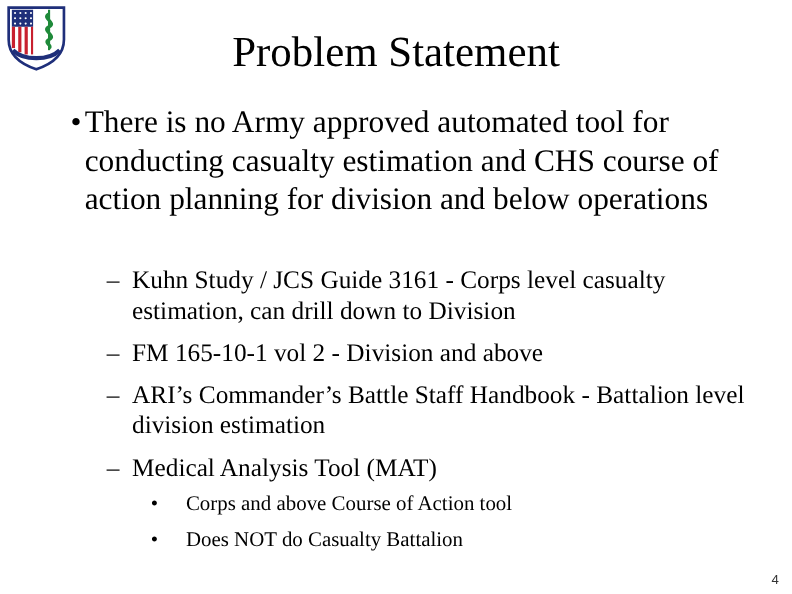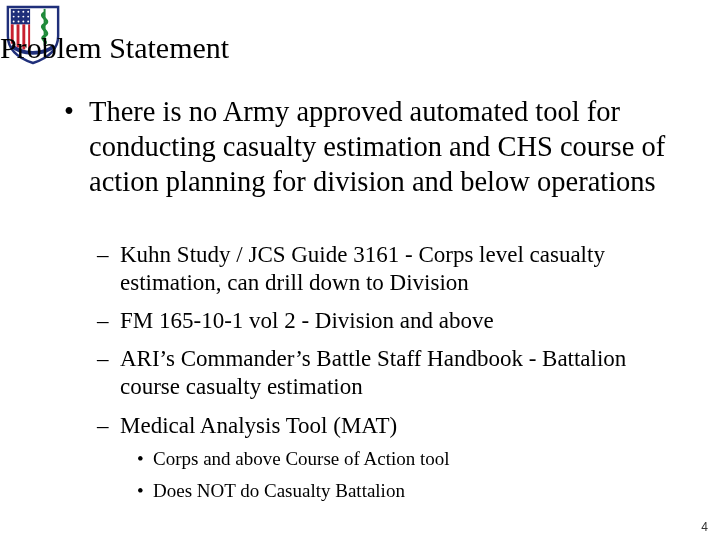--- a/index.html
+++ b/index.html
@@ -1,29 +1,29 @@
 <!DOCTYPE html>
 <html><head>
 <meta charset="utf-8">
 <style>
   html, body { margin: 0; padding: 0; background: #ffffff; }
   body { width: 720px; height: 540px; position: relative; overflow: hidden;
          font-family: "Liberation Serif", "DejaVu Serif", serif; color: #000; }
   .logo { position: absolute; left: 4px; top: 3px; width: 58px; height: 62px; }
-  .title { position: absolute; left: 0; width: 720px; top: 24px; text-align: left;
-           font-size: 30px; line-height: 48px; }
+  .title { position: absolute; left: 0; width: 720px; top: 24px; text-align: center;
+           font-size: 39px; line-height: 48px; }
   .l1 { position: absolute; left: 64px; width: 620px; font-size: 28.5px; line-height: 35px; }
   .l1 .b { position: absolute; left: 0; top: 0; }
-  .l1 .t { display: block; margin-left: 25px; }
+  .l1 .t { display: block; margin-left: 13px; }
   .l2 { position: absolute; left: 97px; width: 590px; font-size: 23px; line-height: 28px; }
   .l2 .b { position: absolute; left: 0; top: 0; }
   .l2 .t { display: block; margin-left: 23px; }
   .l3 { position: absolute; left: 137px; width: 540px; font-size: 19px; line-height: 24px; }
   .l3 .b { position: absolute; left: 0; top: 0; }
-  .l3 .t { display: block; margin-left: 16px; }
+  .l3 .t { display: block; margin-left: 32px; }
   .slide-num { position: absolute; right: 12px; top: 520px; font-size: 12px;
                font-family: "Liberation Sans", sans-serif; color: #333; }
 </style>
 </head>
 <body>
 
 <div>
 
   <svg class="logo" viewBox="0 0 60 64">
     <path d="M4 4 H56 V34 C56 50 42 58 30 62 C18 58 4 50 4 34 Z" fill="#ffffff" stroke="#1f2f7a" stroke-width="2.5"></path>
@@ -65,21 +65,21 @@
     <span class="t">Kuhn Study / JCS Guide 3161 - Corps level casualty estimation, can drill down to Division</span>
   </div>
 
   <div class="l2" style="top:307px;">
     <span class="b">–</span>
     <span class="t">FM 165-10-1 vol 2 - Division and above</span>
   </div>
 
   <div class="l2" style="top:345px;">
     <span class="b">–</span>
-    <span class="t">ARI’s Commander’s Battle Staff Handbook - Battalion course casualty estimation</span>
+    <span class="t">ARI’s Commander’s Battle Staff Handbook - Battalion level division estimation</span>
   </div>
 
   <div class="l2" style="top:412px;">
     <span class="b">–</span>
     <span class="t">Medical Analysis Tool (MAT)</span>
   </div>
 
   <div class="l3" style="top:447px;">
     <span class="b">•</span>
     <span class="t">Corps and above Course of Action tool</span>

